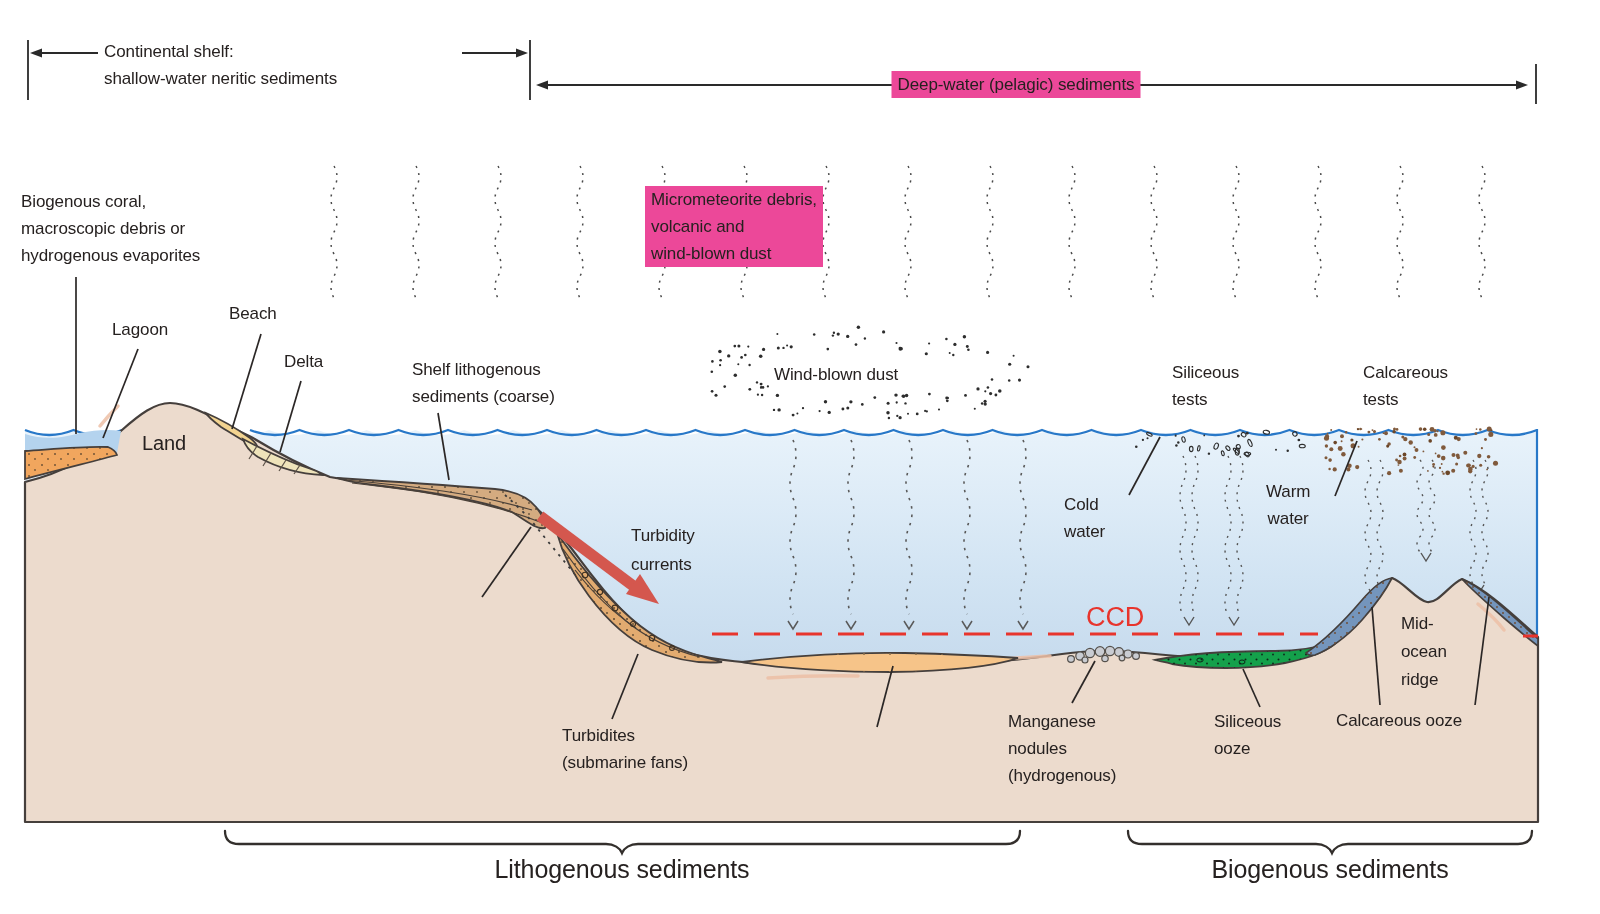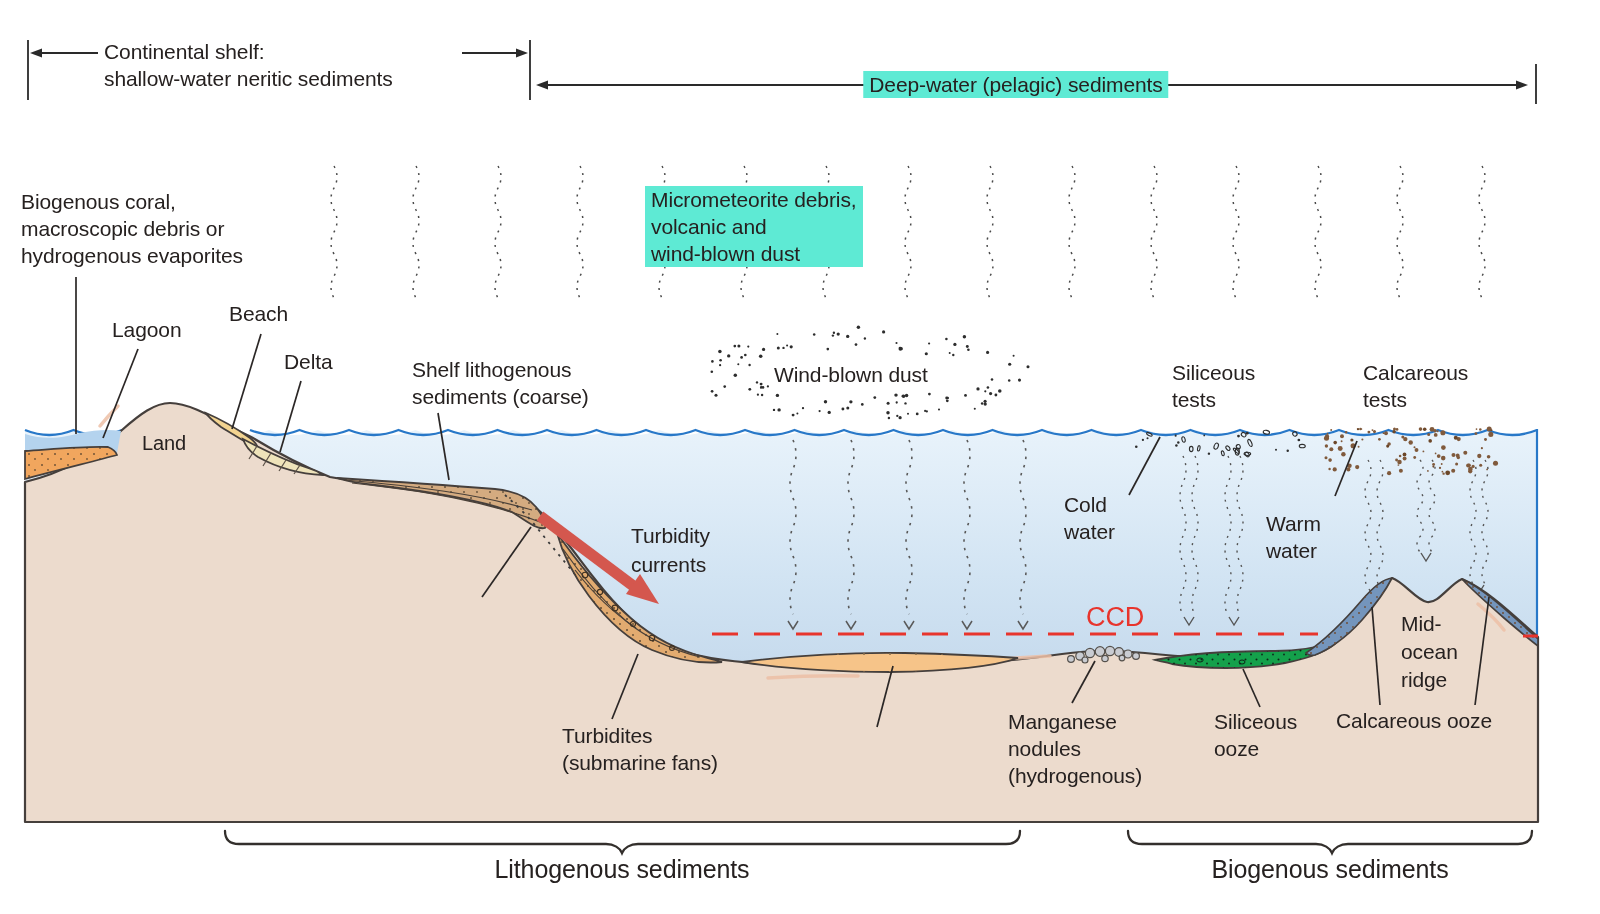--- a/index.html
+++ b/index.html
@@ -1,21 +1,21 @@
 <!DOCTYPE html>
 <html><head>
 <meta charset="utf-8">
 <style>
   html,body{margin:0;padding:0;background:#fff;}
   #stage{position:relative;width:1600px;height:914px;background:#fff;overflow:hidden;
          font-family:"Liberation Sans",sans-serif;color:#262120;}
   #scene{position:absolute;left:0;top:0;}
-  .lbl{position:absolute;font-size:21px;line-height:27px;white-space:pre-line;
+  .lbl{position:absolute;font-size:17px;line-height:27px;white-space:pre-line;
        letter-spacing:-0.1px;color:inherit;}
-  .bgw{background:#5eead4;padding:0 6px;}
+  .bgw{background:#ec4899;padding:0 6px;}
   .ctr{transform:translateX(-50%);}
 </style>
 </head>
 <body>
 
 <div id="stage">
 
 <svg id="scene" width="1600" height="914" viewBox="0 0 1600 914">
   <defs>
     <linearGradient id="wg" x1="0" y1="424" x2="0" y2="700" gradientUnits="userSpaceOnUse">
@@ -494,21 +494,21 @@
 (submarine fans)</div>
 <div class="lbl" style="left:1008px;top:708px;">Manganese
 nodules
 (hydrogenous)</div>
 <div class="lbl" style="left:1172px;top:359px;">Siliceous
 tests</div>
 <div class="lbl" style="left:1363px;top:359px;">Calcareous
 tests</div>
 <div class="lbl" style="left:1064px;top:491px;">Cold
 water</div>
-<div class="lbl" style="left:1266px;top:510px;">Warm
+<div class="lbl" style="left:1266px;top:478px;text-align:center;">Warm
 water</div>
 <div class="lbl" style="left: 1086px; top: 604px; font-size: 27px; color: rgb(232, 52, 44);">CCD</div>
 <div class="lbl" style="left:1214px;top:708px;">Siliceous
 ooze</div>
 <div class="lbl" style="left:1336px;top:707px;">Calcareous ooze</div>
 <div class="lbl" style="left:1401px;top:610px;line-height:28px;">Mid-
 ocean
 ridge</div>
 <div class="lbl ctr" style="left:622px;top:856px;font-size:25px;">Lithogenous sediments</div>
 <div class="lbl ctr" style="left:1330px;top:856px;font-size:25px;">Biogenous sediments</div>

